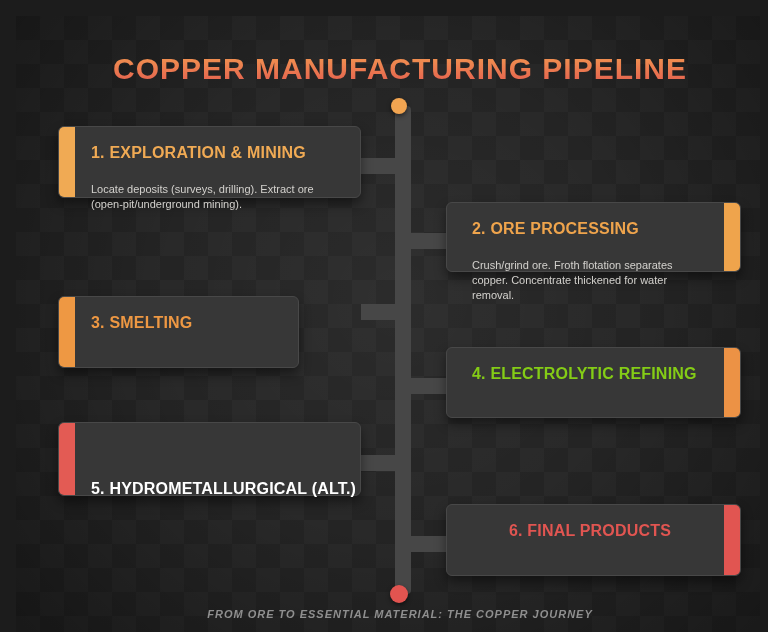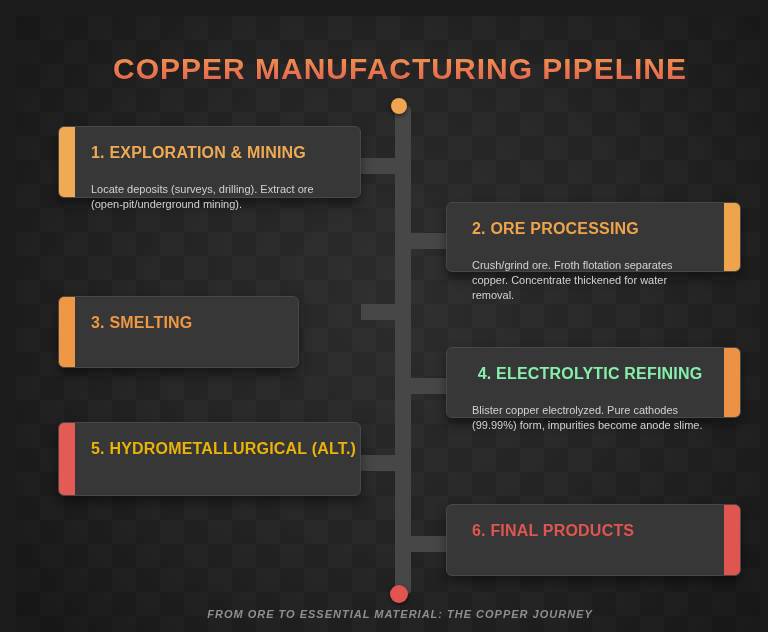--- a/index.html
+++ b/index.html
@@ -109,29 +109,28 @@
     <p class="card-desc">Crush/grind ore. Froth flotation separates copper. Concentrate thickened for water removal.</p>
   </section>
 
   <section class="card left s3">
     <span class="accent" style="background: rgb(238, 152, 67);"></span>
     <h2 class="card-title" style="color: rgb(238, 152, 67);">3. SMELTING</h2>
   </section>
 
   <section class="card right s4">
     <span class="accent" style="background: rgb(236, 146, 69);"></span>
-    <h2 class="card-title" style="color: #86efac; text-align: center;">4. ELECTROLYTIC REFINING</h2>
-    <p class="card-desc">Blister copper electrolyzed. Pure cathodes (99.99%) form, impurities become anode slime.</p>
+    <h2 class="card-title" style="color: #84cc16;">4. ELECTROLYTIC REFINING</h2>
   </section>
 
   <section class="card left s5">
     <span class="accent" style="background: rgb(227, 91, 84);"></span>
-    <h2 class="card-title" style="color: #eab308;">5. HYDROMETALLURGICAL (ALT.)</h2>
+    <h2 class="card-title" style="color: #ffffff; margin-top: 40px;">5. HYDROMETALLURGICAL (ALT.)</h2>
   </section>
 
   <section class="card right s6">
     <span class="accent" style="background: rgb(225, 85, 81);"></span>
-    <h2 class="card-title" style="color: rgb(225, 85, 81);">6. FINAL PRODUCTS</h2>
+    <h2 class="card-title" style="color: rgb(225, 85, 81); text-align: center;">6. FINAL PRODUCTS</h2>
   </section>
 
   <div class="footer">FROM ORE TO ESSENTIAL MATERIAL: THE COPPER JOURNEY</div>
 
 </div>
 
 </body></html>

